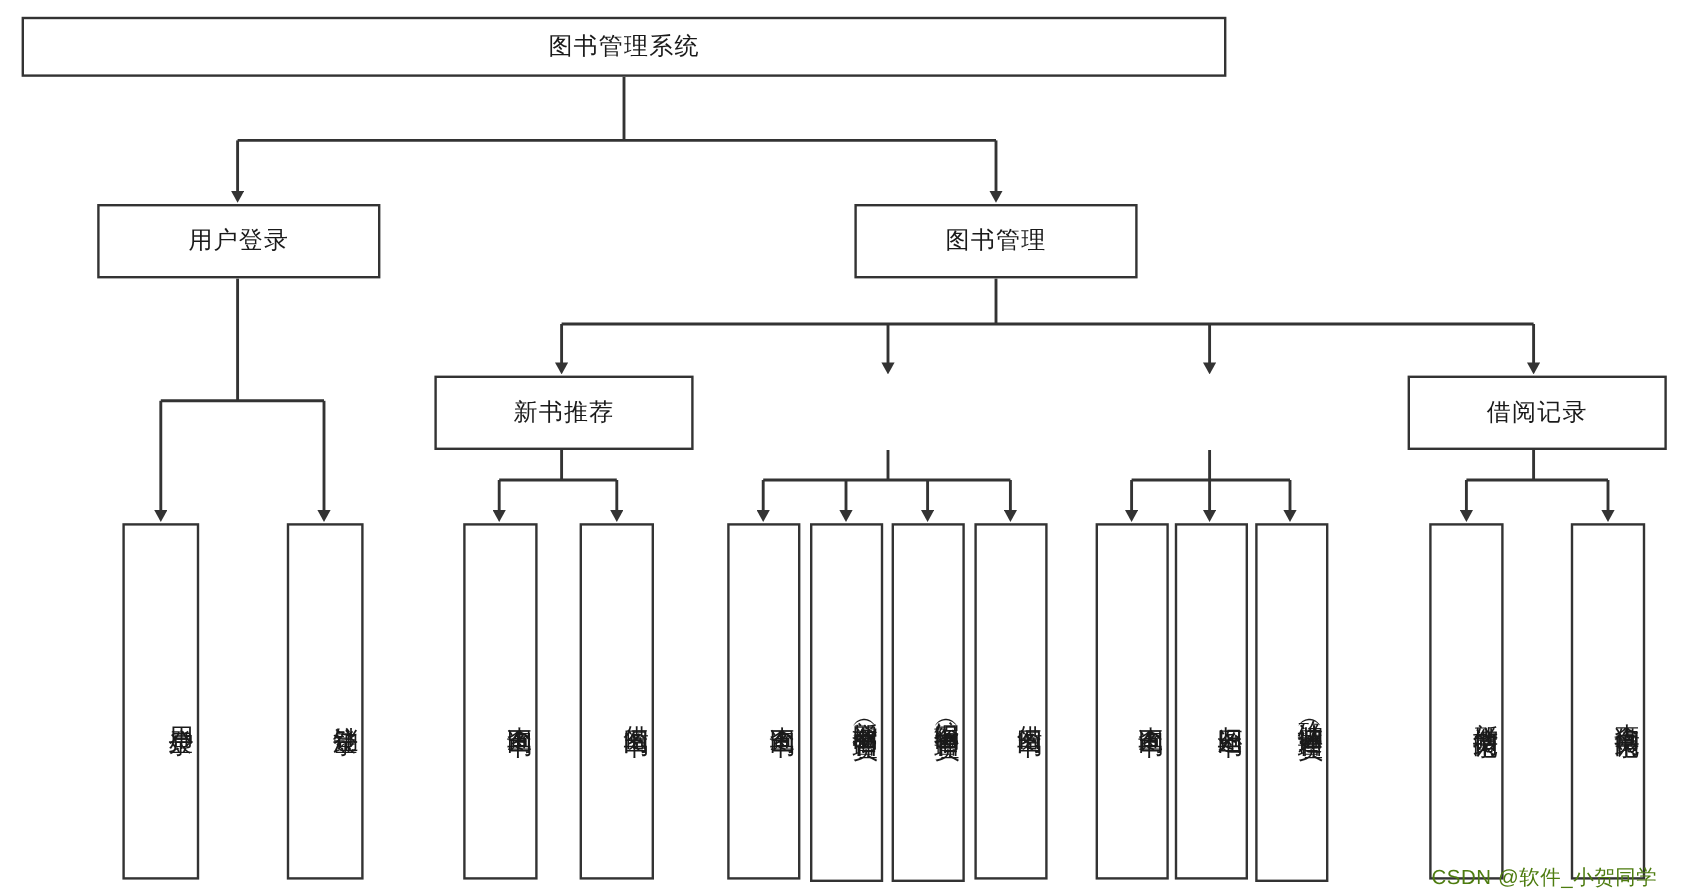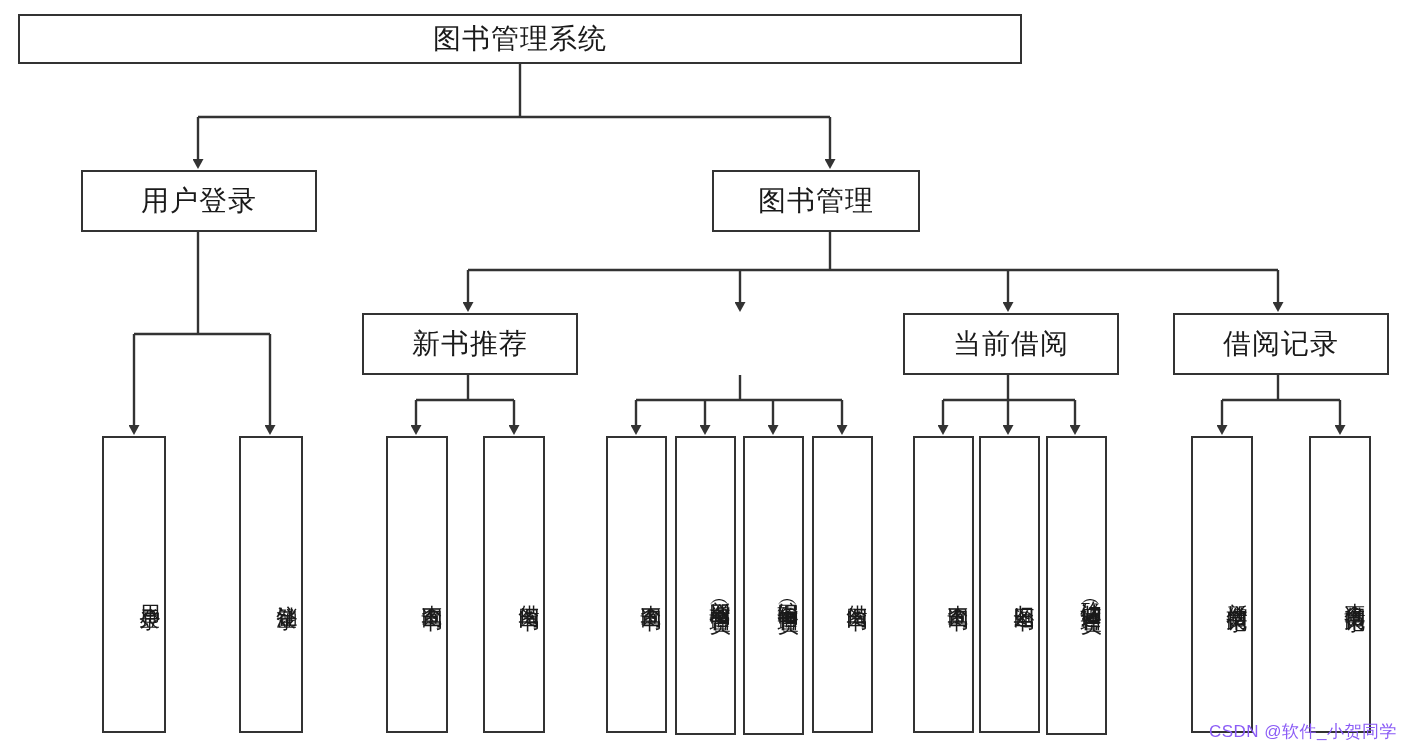--- a/index.html
+++ b/index.html
@@ -14,21 +14,21 @@
     position:absolute;
     box-sizing:border-box;
     background:#ffffff;
     border:2px solid #333333;
     display:flex;
     align-items:center;
     justify-content:center;
     color:#1a1a1a;
   }
   .node.h{
-    font-size:28px;
+    font-size:20px;
     letter-spacing:1px;
     line-height:1.2;
     font-family:Liberation Serif, serif;
   }
   .node.v{
     writing-mode:vertical-rl;
     text-orientation:upright;
     font-size:21px;
     letter-spacing:2px;
     align-items:flex-start;
@@ -36,24 +36,24 @@
     padding-top:14px;
   }
   .node.v span{
     writing-mode:vertical-rl;
     text-orientation:upright;
     white-space:nowrap;
   }
 
   #watermark{
     position:absolute;
-    right:8px;
+    right:24px;
     bottom:4px;
     font-size:17px;
-    color:#8b5cf6;
+    color:#4d7c0f;
     letter-spacing:0.5px;
     white-space:nowrap;
     user-select:none;
   }
 </style>
 </head>
 <body>
 
 <div id="canvas">
 
@@ -108,29 +108,26 @@
     </g>
   </svg>
 
   <div class="node h" style="left:18px;top:14px;width:1004px;height:50px;">
     <span>图书管理系统</span>
   </div>
 
   <div class="node h" style="left:81px;top:170px;width:236px;height:62px;">
     <span>用户登录</span>
   </div>
-  <div class="node h" style="left:712px;top:170px;width:208px;height:62px;">
+  <div class="node h" style="left:712px;top:170px;width:236px;height:62px;">
     <span>图书管理</span>
   </div>
 
   <div class="node h" style="left:362px;top:313px;width:216px;height:62px;text-align:center;">
     <span>新书推荐</span>
-  </div>
-  <div class="node h" style="left:903px;top:313px;width:216px;height:62px;">
-    <span>当前借阅</span>
   </div>
   <div class="node h" style="left:1173px;top:313px;width:216px;height:62px;">
     <span>借阅记录</span>
   </div>
 
   <div class="node v" style="left:102px;top:436px;width:64px;height:297px;">
     <span>用户登录</span>
   </div>
   <div class="node v" style="left:239px;top:436px;width:64px;height:297px;">
     <span>注销登录</span>

